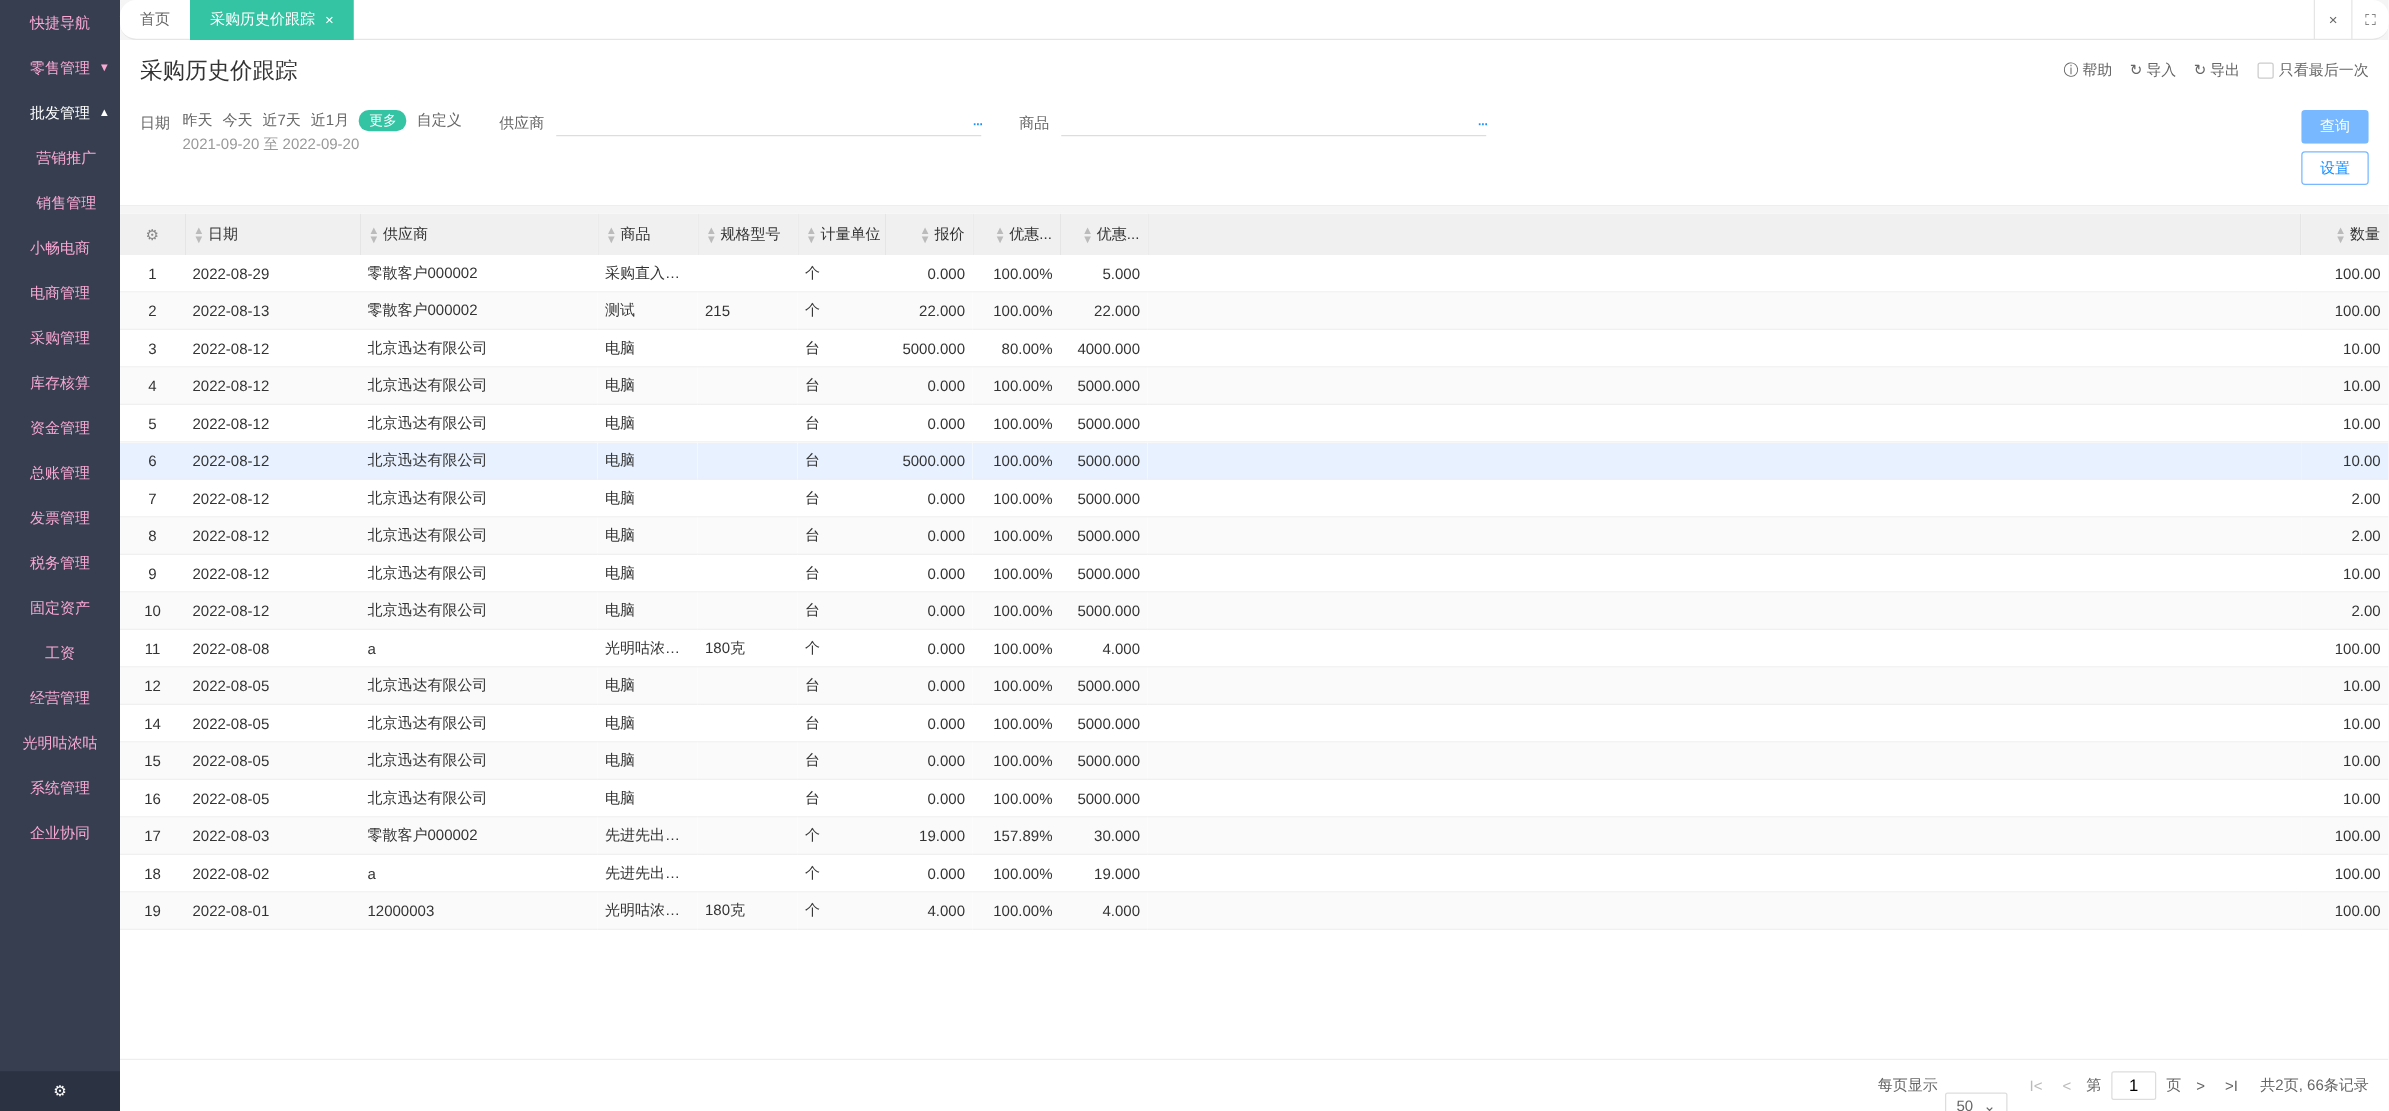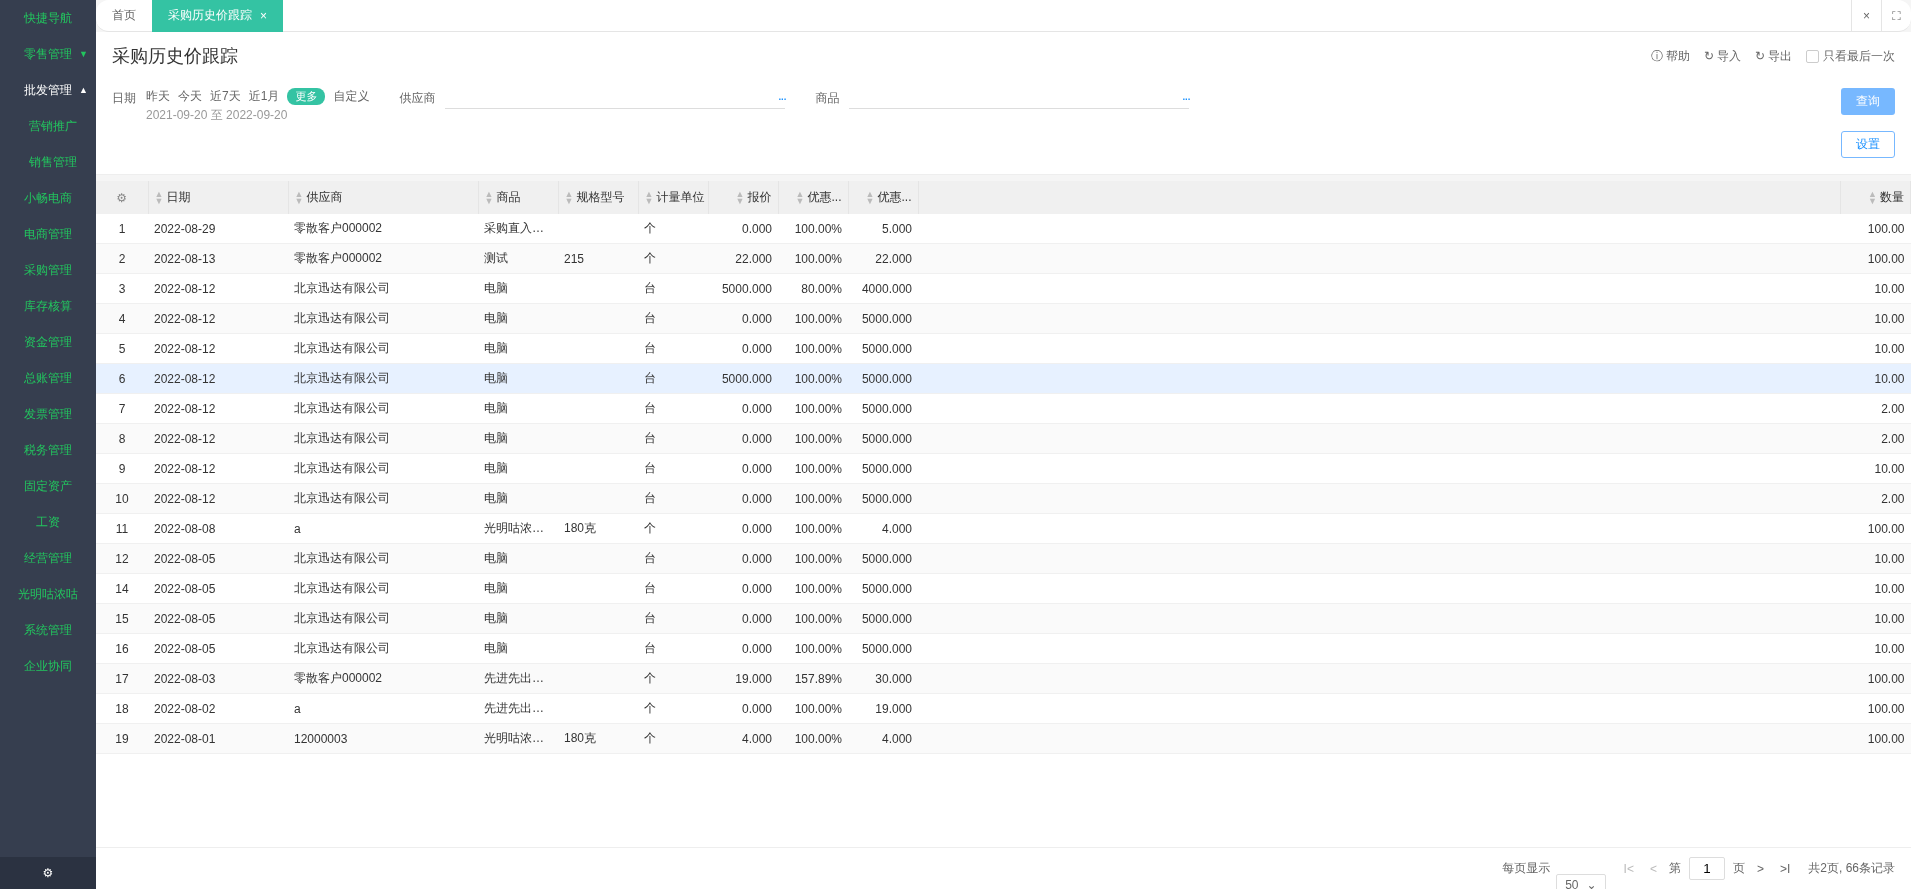--- a/index.html
+++ b/index.html
@@ -1,21 +1,21 @@
 <!DOCTYPE html>
 <html><head>
 <meta charset="utf-8">
 <style>
 * { box-sizing: border-box; margin: 0; padding: 0; }
 body { font-family: "Microsoft YaHei", "PingFang SC", sans-serif; font-size: 12px; color: #333; background: #fff; overflow: hidden; }
 .app { display: flex; height: 100vh; }
 
 
 .sidebar { width: 96px; background: #363e4f; color: #fff; display: flex; flex-direction: column; }
-.sidebar-item { height: 36px; display: flex; align-items: center; justify-content: center; cursor: pointer; position: relative; font-size: 12px; color: #22c55e; }
+.sidebar-item { height: 36px; display: flex; align-items: center; justify-content: center; cursor: pointer; position: relative; font-size: 12px; color: #f9a8d4; }
 .sidebar-item.expanded { color: #fff; }
 .sidebar-item.sub { padding-left: 10px; font-size: 12px; }
 .sidebar-item .arrow { position: absolute; right: 8px; font-size: 9px; }
 .sidebar-bottom { margin-top: auto; height: 32px; display: flex; align-items: center; justify-content: center; background: #2b3241; }
 
 
 .main { flex: 1; display: flex; flex-direction: column; background: #f5f5f5; position: relative; }
 
 
 .tabs { height: 32px; background: #fff; display: flex; align-items: center; border-bottom: 1px solid #e5e5e5; border-radius: 13px; }
@@ -38,21 +38,21 @@
 .filter-group { display: flex; align-items: flex-start; gap: 10px; }
 .filter-label { font-size: 12px; color: #666; padding-top: 2px; }
 .date-shortcuts { display: flex; align-items: center; gap: 8px; font-size: 12px; color: #666; flex-wrap: wrap; }
 .shortcut { cursor: pointer; }
 .shortcut.more { background: #34c3a3; color: #fff; padding: 1px 8px; border-radius: 8px; font-size: 11px; }
 .date-range { font-size: 12px; color: #999; width: 100%; }
 .date-col { display: flex; flex-direction: column; gap: 2px; }
 .filter-input-wrap { display: flex; align-items: center; border-bottom: 1px solid #ddd; width: 340px; }
 .filter-input { border: none; outline: none; flex: 1; font-size: 12px; padding: 3px 0; }
 .filter-more { color: #1890ff; cursor: pointer; font-size: 14px; letter-spacing: -2px; }
-.filter-buttons { margin-left: auto; display: flex; flex-direction: column; gap: 16px; justify-content: space-between; }
+.filter-buttons { margin-left: auto; display: flex; flex-direction: column; gap: 6px; justify-content: space-between; }
 .btn { padding: 4px 14px; border-radius: 3px; font-size: 12px; cursor: pointer; border: 1px solid transparent; text-align: center; }
 .btn-primary { background: #77b8ff; color: #fff; }
 .btn-outline { background: #fff; border-color: #77b8ff; color: #1890ff; }
 
 
 .table-container { flex: 1; background: #fff; margin: 0 0 0 0; overflow: hidden; display: flex; flex-direction: column; }
 .table-wrap { flex: 1; overflow: auto; }
 table { width: 100%; border-collapse: collapse; table-layout: fixed; }
 thead th { background: #f0f0f0; font-weight: normal; font-size: 12px; color: #333; padding: 8px 6px; border-right: 1px solid #e5e5e5; text-align: left; position: sticky; top: 0; white-space: nowrap; }
 thead th.right { text-align: right; }

